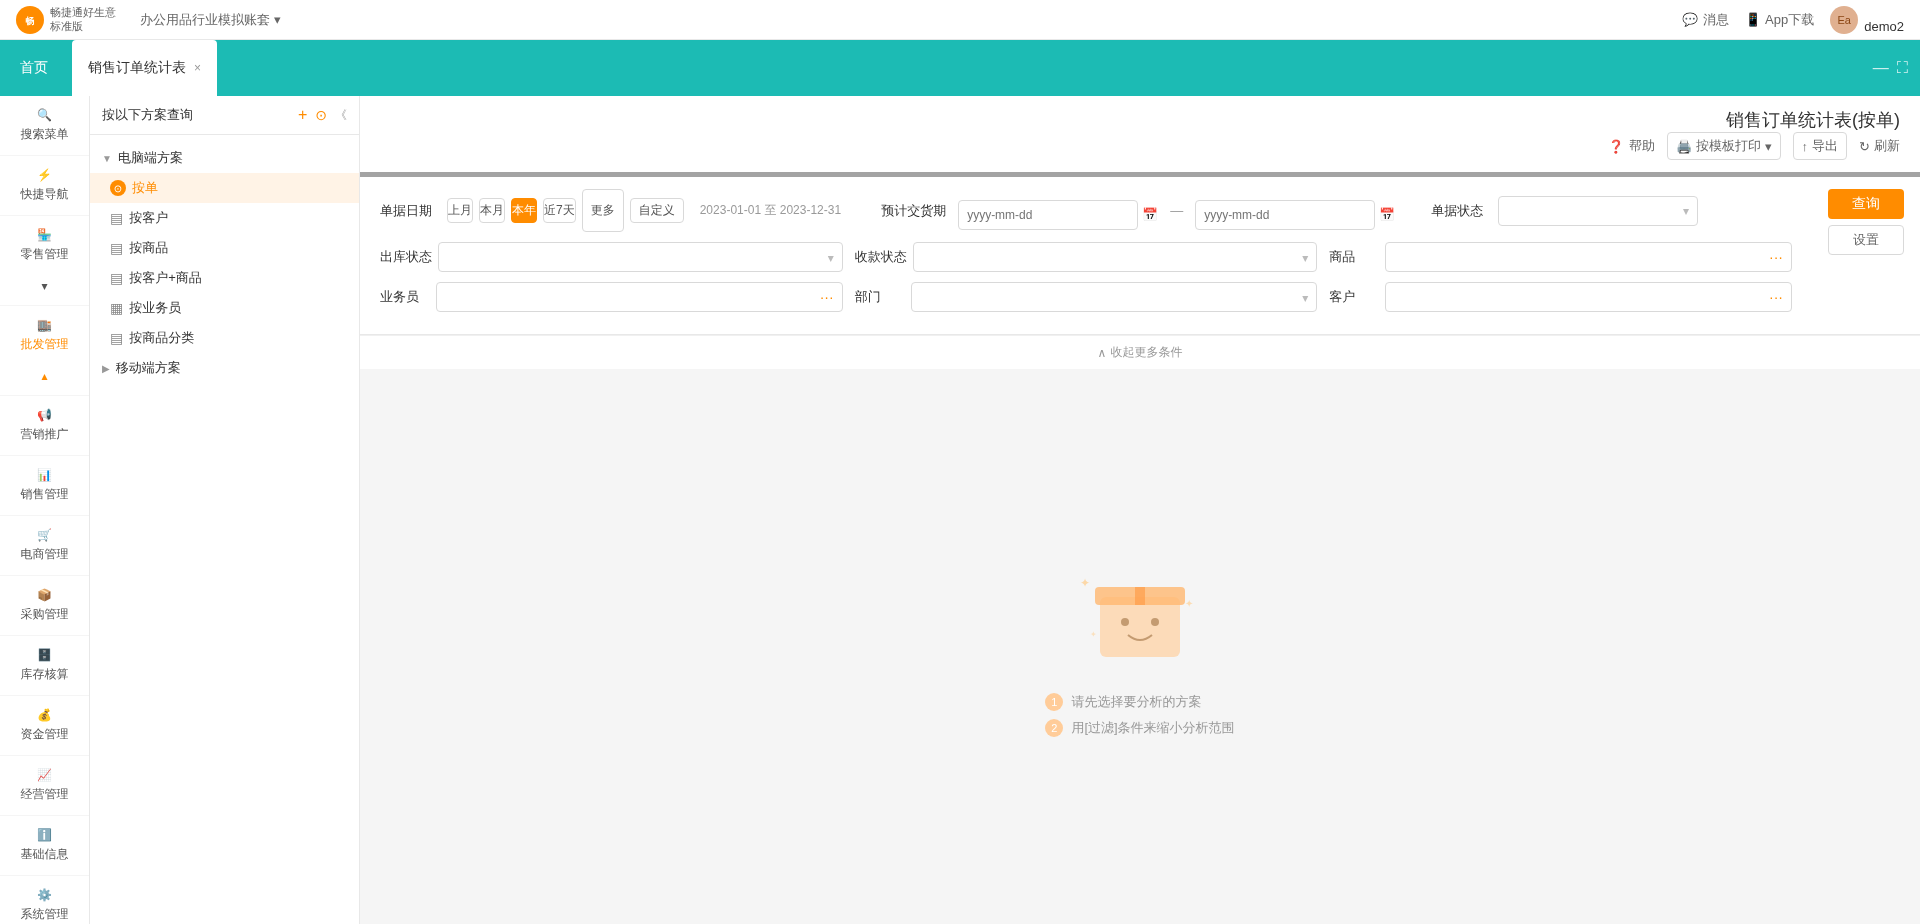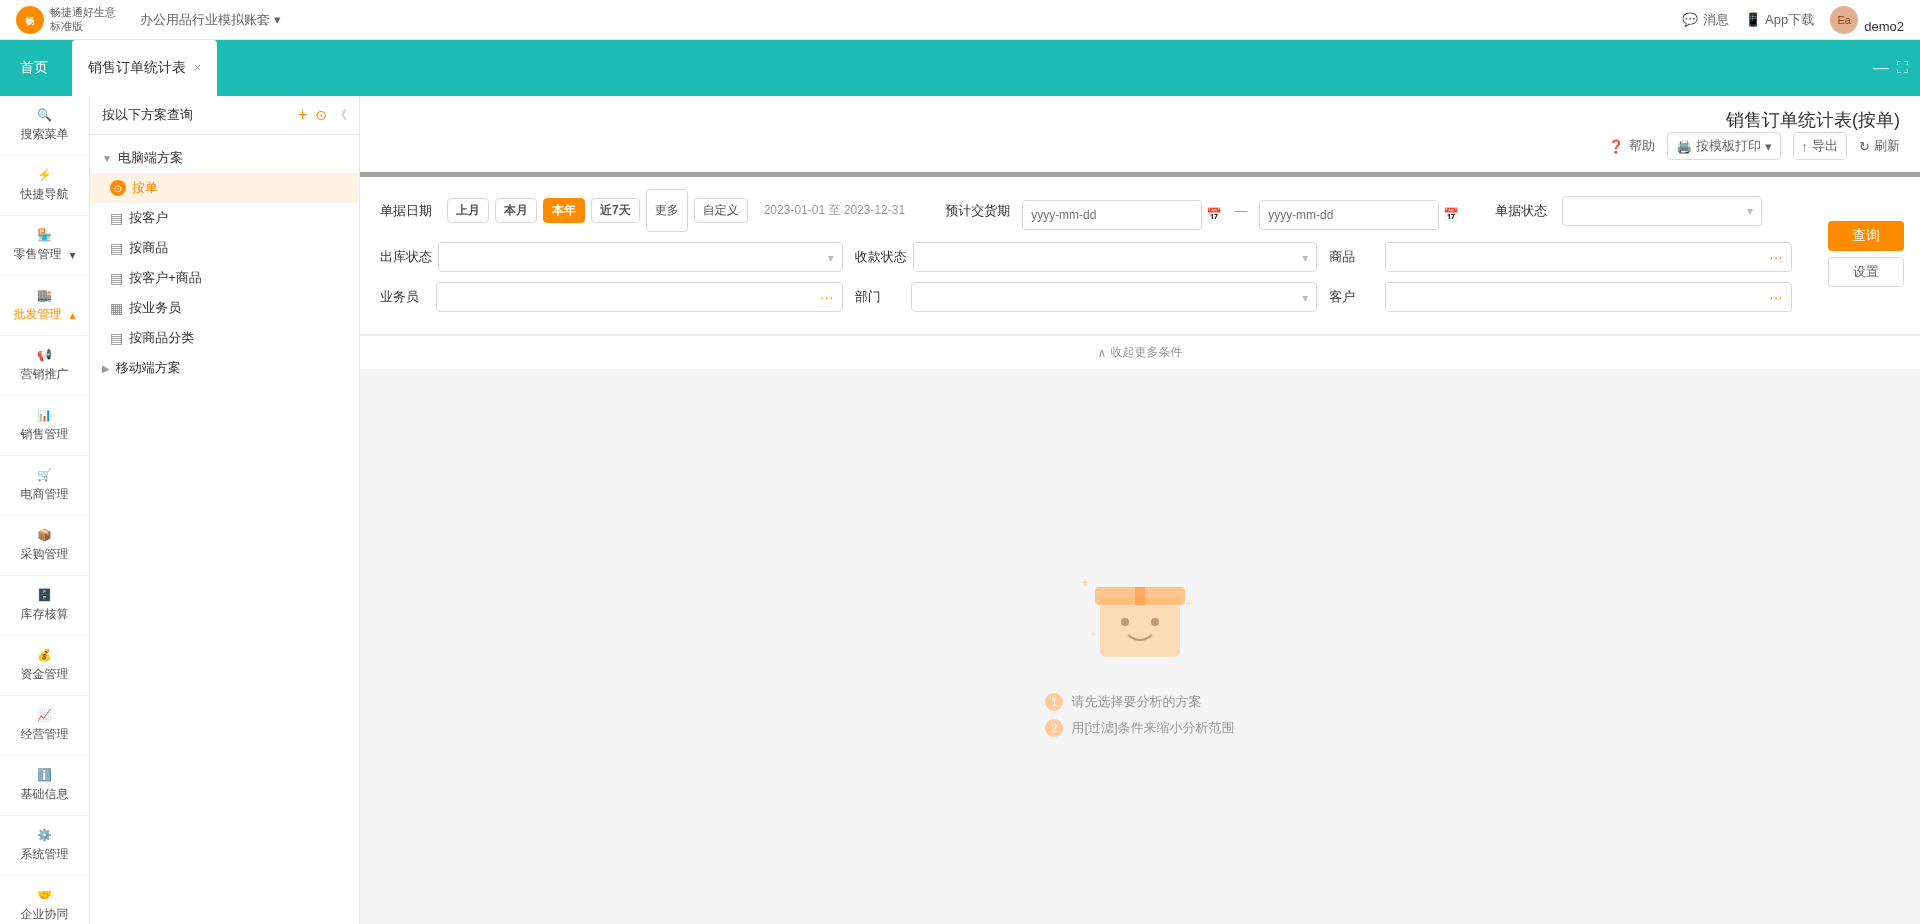--- a/index.html
+++ b/index.html
@@ -25,21 +25,21 @@
     .tab-bar-actions { margin-left: auto; display: flex; align-items: center; gap: 8px; padding-right: 12px; }
     .tab-bar-action-btn { color: white; font-size: 16px; cursor: pointer; opacity: 0.8; }
 
     
     .main-layout { display: flex; flex: 1; overflow: hidden; }
 
     
     .sidebar { width: 90px; background: #fff; border-right: 1px solid #e8e8e8; display: flex; flex-direction: column; overflow-y: auto; flex-shrink: 0; }
     .sidebar-item { padding: 12px 8px; text-align: center; cursor: pointer; font-size: 12px; color: #555; display: flex; flex-direction: column; align-items: center; gap: 4px; border-bottom: 1px solid #f5f5f5; }
     .sidebar-item.active { color: #ff8c00; }
-    .sidebar-item-with-arrow { display: flex; flex-direction: row; justify-content: center; align-items: center; gap: 8px; }
+    .sidebar-item-with-arrow { display: flex; flex-direction: column; justify-content: center; align-items: center; gap: 16px; }
 
     
     .content-area { flex: 1; display: flex; overflow: hidden; }
 
     
     .left-panel { width: 270px; background: #fff; border-right: 1px solid #e8e8e8; display: flex; flex-direction: column; flex-shrink: 0; }
     .left-panel-header { padding: 10px 12px; display: flex; align-items: center; gap: 8px; border-bottom: 1px solid #e8e8e8; }
     .left-panel-icon-btn { color: #ff8c00; cursor: pointer; font-size: 16px; }
     .tree-area { padding: 8px 0; flex: 1; overflow-y: auto; }
     .tree-item { padding: 6px 12px 6px 20px; cursor: pointer; font-size: 13px; display: flex; align-items: center; gap: 6px; color: #333; }
@@ -52,38 +52,38 @@
 
     
     .page-header { background: #fff; padding: 12px 20px; display: flex; align-items: flex-end; justify-content: space-between; border-bottom: 5px solid #a3a3a3; flex-shrink: 0; flex-direction: column; }
     .page-title { font-size: 18px; color: #333; font-weight: 500; }
     .page-header-actions { display: flex; align-items: center; gap: 12px; }
     .header-action-btn { display: flex; align-items: center; gap: 4px; color: #666; font-size: 13px; cursor: pointer; }
     .filter-row { display: flex; align-items: center; gap: 12px; margin-bottom: 10px; }
     .filter-row:last-child { margin-bottom: 0; }
     .filter-label { color: #333; font-size: 13px; white-space: nowrap; min-width: 55px; }
     .filter-date-group { display: flex; align-items: center; gap: 6px; }
-    .date-btn { padding: 3px 8px; border: 1px solid #d9d9d9; border-radius: 4px; background: #fff; font-size: 12px; color: #555; cursor: pointer; font-weight: bold; }
+    .date-btn { padding: 3px 0; border: 1px solid #d9d9d9; border-radius: 4px; background: #fff; font-size: 12px; color: #555; cursor: pointer; }
     .date-btn.active { background: #ff8c00; color: white; border-color: #ff8c00; }
     .filter-divider { color: #999; }
     .date-input-wrapper { display: flex; align-items: center; gap: 4px; flex: 1; max-width: 200px; margin-top: 8px; }
     .date-input { flex: 1; height: 30px; border: 1px solid #d9d9d9; border-radius: 4px; padding: 0 8px; font-size: 12px; color: #bbb; background: #fff; }
     .cal-icon { color: #bbb; cursor: pointer; }
     .more-btn { padding: 12px 8px; border: 1px solid #d9d9d9; border-radius: 4px; background: #fff; font-size: 12px; color: #555; cursor: pointer; }
     .custom-btn { padding: 3px 8px; border: 1px solid #d9d9d9; border-radius: 4px; background: #fff; font-size: 12px; color: #555; cursor: pointer; }
     .filter-row-inline { display: grid; grid-template-columns: 1fr 1fr 1fr; gap: 12px; margin-bottom: 10px; }
     .filter-cell { display: flex; align-items: center; gap: 6px; }
     .filter-cell-label { white-space: nowrap; font-size: 13px; color: #333; min-width: 50px; }
     .filter-select-box { flex: 1; height: 30px; border: 1px solid #d9d9d9; border-radius: 4px; padding: 0 8px; display: flex; align-items: center; justify-content: space-between; cursor: pointer; background: #fff; }
     .filter-input-with-dots { flex: 1; height: 30px; border: 1px solid #d9d9d9; border-radius: 4px; padding: 0 8px; display: flex; align-items: center; justify-content: flex-end; cursor: pointer; background: #fff; }
     .dots-btn { color: #ff8c00; font-size: 14px; cursor: pointer; }
 
     
     .collapse-row { display: flex; justify-content: center; padding: 8px 0; background: #fff; cursor: pointer; color: #999; font-size: 12px; gap: 4px; align-items: center; border-top: 1px solid #f0f0f0; }
-    .query-btn { background: #ff8c00; color: white; border: none; border-radius: 4px; padding: 6px 24px; font-size: 14px; cursor: pointer; margin-top: 32px; }
+    .query-btn { background: #ff8c00; color: white; border: none; border-radius: 4px; padding: 6px 24px; font-size: 14px; cursor: pointer; }
     .settings-btn { background: #fff; color: #666; border: 1px solid #d9d9d9; border-radius: 4px; padding: 5px 16px; font-size: 13px; cursor: pointer; }
 
     
     .empty-state { flex: 1; display: flex; flex-direction: column; align-items: center; justify-content: center; gap: 16px; }
     .empty-text { display: flex; flex-direction: column; gap: 8px; align-items: flex-start; }
     .empty-text-item { display: flex; align-items: center; gap: 8px; color: #999; font-size: 13px; }
     .empty-text-num { width: 18px; height: 18px; border-radius: 50%; background: #ffcc99; color: white; display: flex; align-items: center; justify-content: center; font-size: 11px; flex-shrink: 0; }
 
     
     .chevron-down::after { content: '▾'; color: #bbb; font-size: 12px; }

